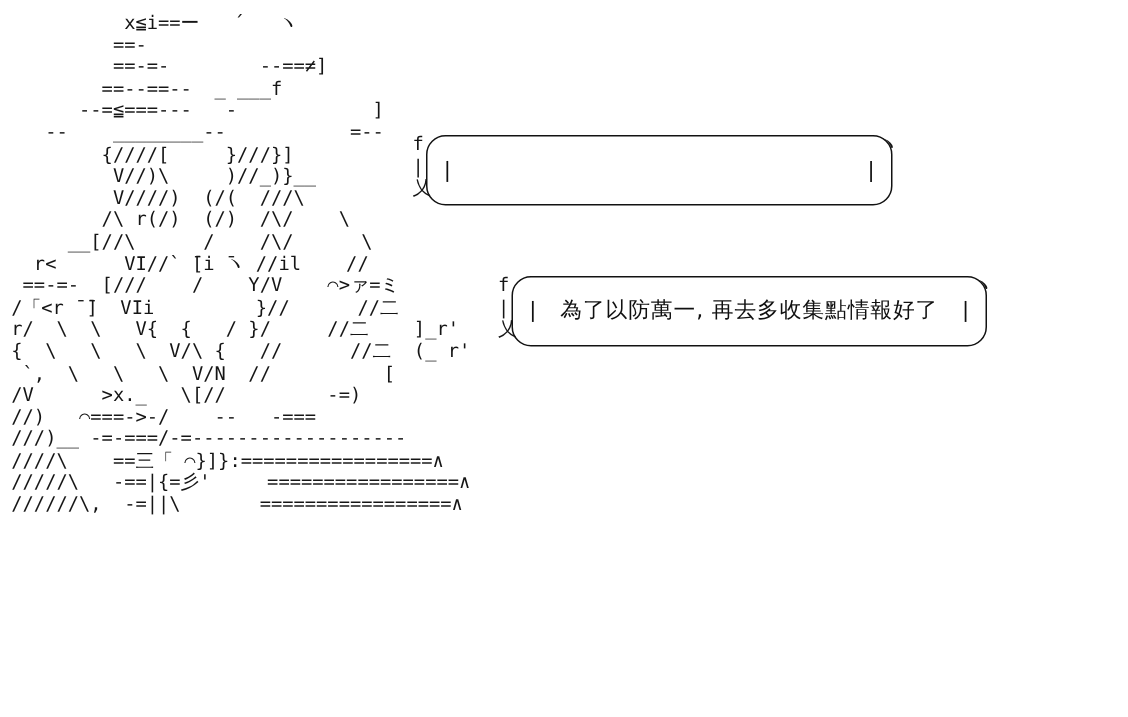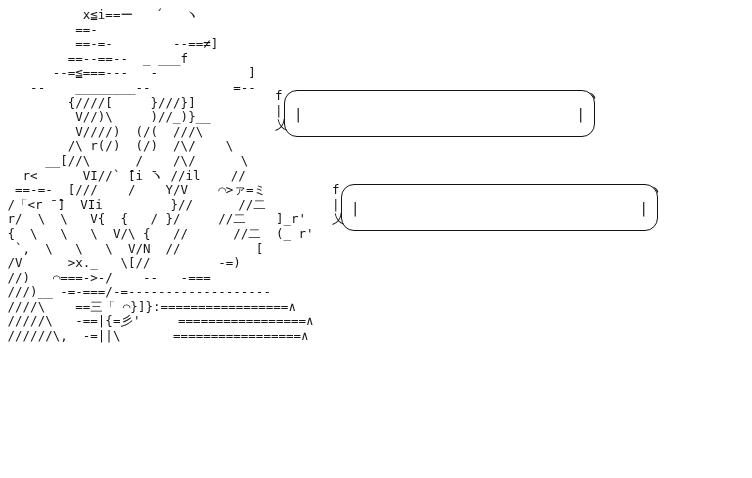--- a/index.html
+++ b/index.html
@@ -149,19 +149,20 @@
 
   <div class="corner-tick" id="tick-1">ヽ</div>
 
   <div class="tail" id="tail-2">f
 |
 乂</div>
 
   <div class="bubble" id="bubble-2">
     <div class="inner">
       <span class="pipe">|</span>
+      <span class="bubble-text">為了以防萬一, 再去多收集點情報好了</span>
       <span class="pipe">|</span>
     </div>
   </div>
 
   <div class="corner-tick" id="tick-2">ヽ</div>
 
 </div>
 
 </body></html>

